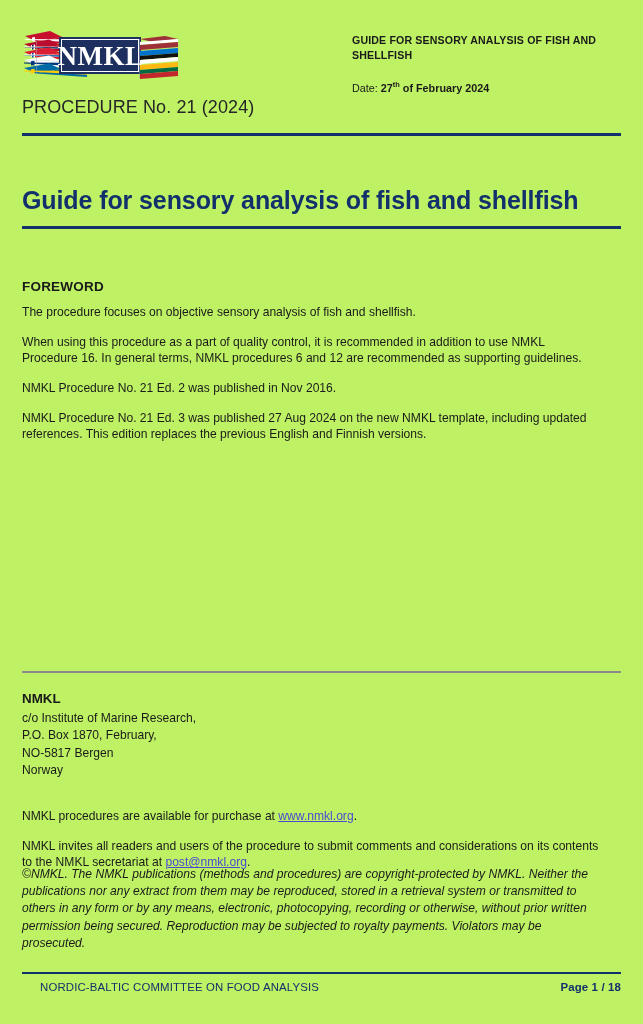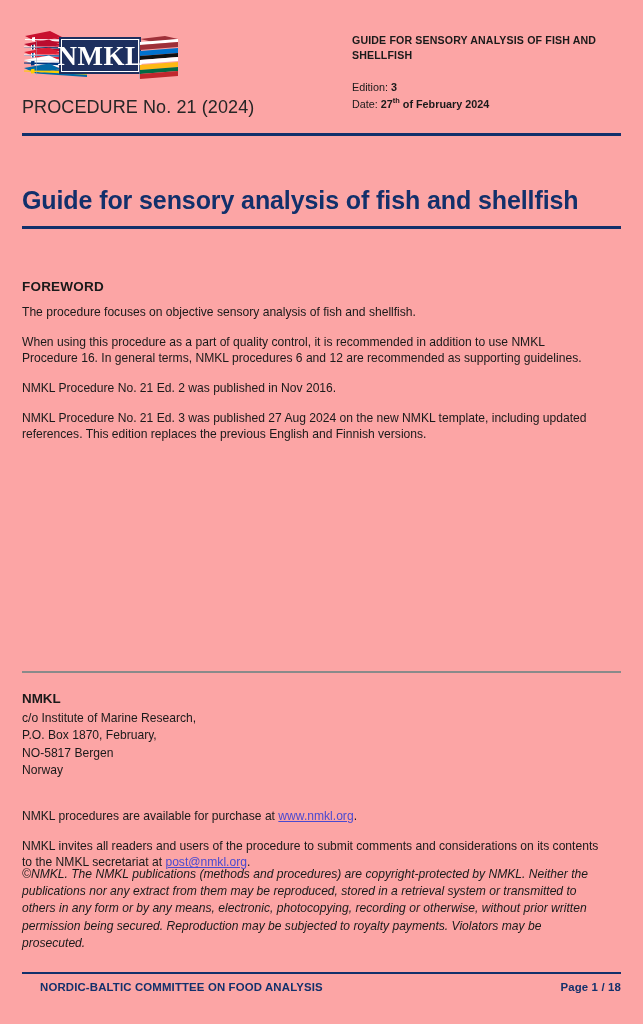--- a/index.html
+++ b/index.html
@@ -8,21 +8,21 @@
     background: #ffffff;
   }
   body {
     font-family: "Liberation Sans", sans-serif;
     color: #1a1a1a;
   }
   .page {
     position: relative;
     width: 643px;
     height: 1024px;
-    background: #fca5a5;
+    background: #bef264;
     overflow: hidden;
     box-sizing: border-box;
   }
 
   
   .header {
     position: absolute;
     left: 0; right: 0; top: 0;
     height: 130px;
   }
@@ -195,21 +195,21 @@
   .footer {
     position: absolute;
     left: 22px; right: 22px;
     top: 981px;
     display: flex;
     justify-content: space-between;
     align-items: baseline;
   }
   .footer-left {
     font-size: 11.4px;
-    font-weight: bold;
+    font-weight: normal;
     color: #12306b;
     letter-spacing: 0.15px;
     padding-left: 18px;
   }
   .footer-right {
     font-size: 11.4px;
     font-weight: bold;
     color: #12306b;
     letter-spacing: 0.15px;
   }
@@ -300,24 +300,20 @@
         </svg>
       </div>
     </div>
 
     <div class="procedure-line">PROCEDURE No. 21 (2024)</div>
 
     <div class="meta-block">
       <div class="meta-title">GUIDE FOR SENSORY ANALYSIS OF FISH AND SHELLFISH</div>
 
       <div class="meta-lines">
-        <div>
-          <span class="lbl">Edition:</span>
-          <span class="val">3</span>
-        </div>
         <div>
           <span class="lbl">Date:</span>
           <span class="val">27</span><sup>th</sup><span class="val"> of February 2024</span>
         </div>
       </div>
     </div>
   </div>
 
   <div class="rule-navy-top"></div>
 

